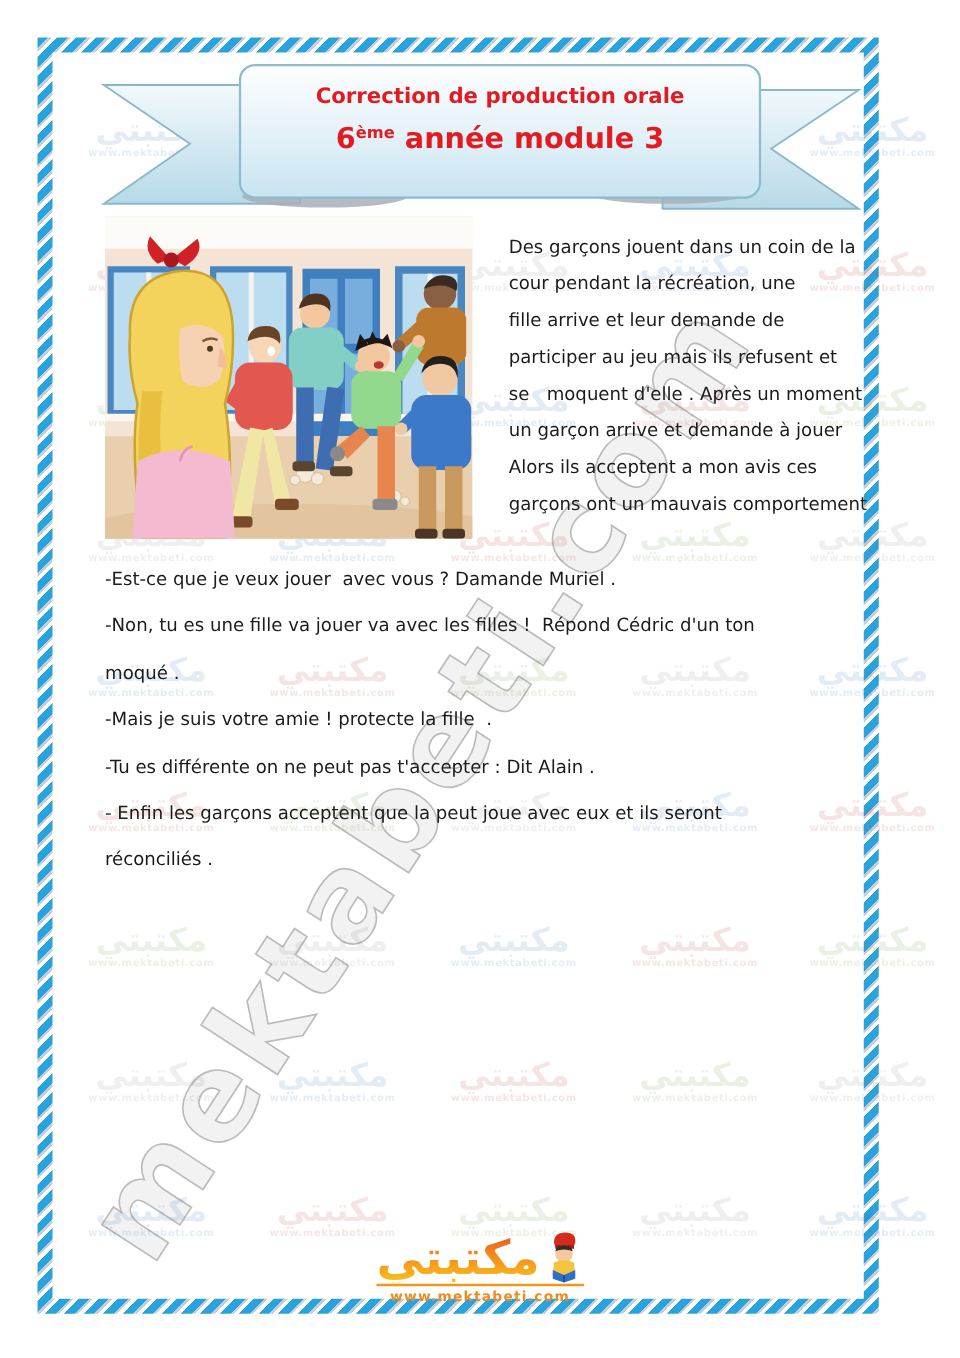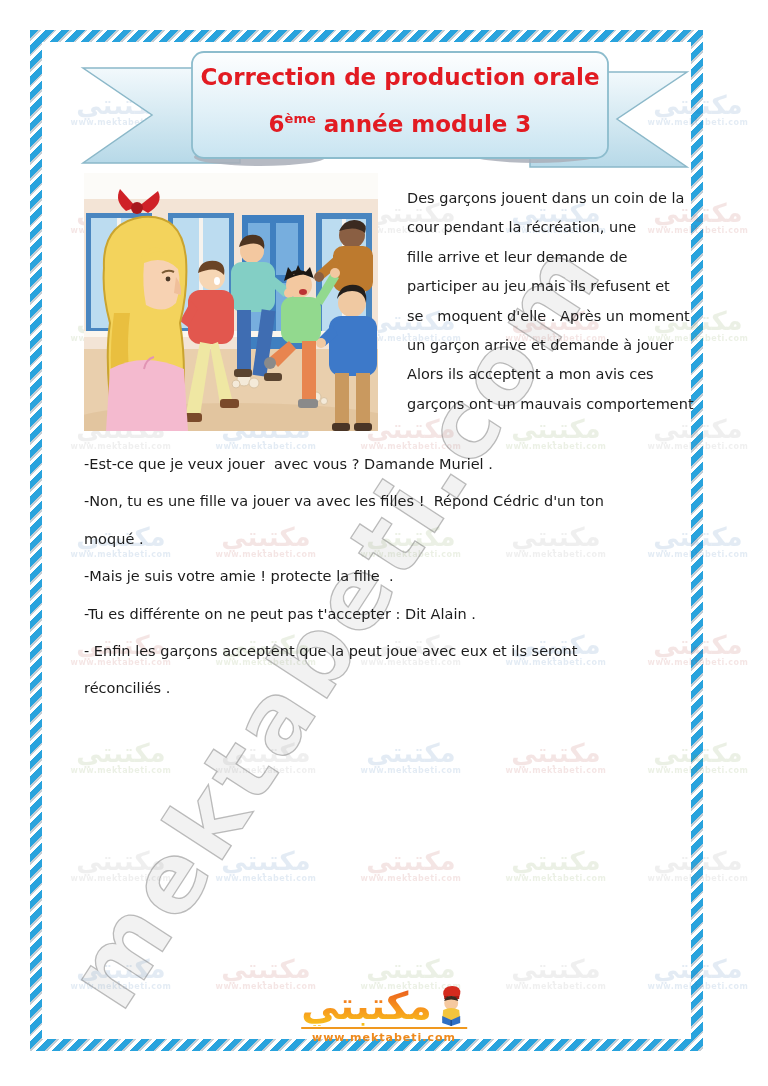--- a/index.html
+++ b/index.html
@@ -32,22 +32,22 @@
   }
 
   .content { position:absolute; inset:0; z-index:2; }
 
   
   .banner-svg { position:absolute; left:80px; top:46px; }
   .banner-title {
     position:absolute; left:192px; top:62px; width:416px; text-align:center;
     color:#e21b22; font-weight:bold;
   }
-  .banner-title .t1 { font-size:23px; line-height:30px; }
-  .banner-title .t2 { font-size:23px; line-height:30px; margin-top:12px;text-align:center; }
+  .banner-title .t1 { font-size:17px; line-height:30px; }
+  .banner-title .t2 { font-size:23px; line-height:30px; margin-top:0;text-align:center; }
   .banner-title sup { font-size:13px; }
 
   
   .illus { position:absolute; left:84px; top:173px; }
 
   
   .intro {
     position:absolute; left:395px; top:184px; width:330px;
     font-size:14.5px; line-height:29.4px; color:#1b1b1b; white-space:pre;margin-left:12px;
   }

